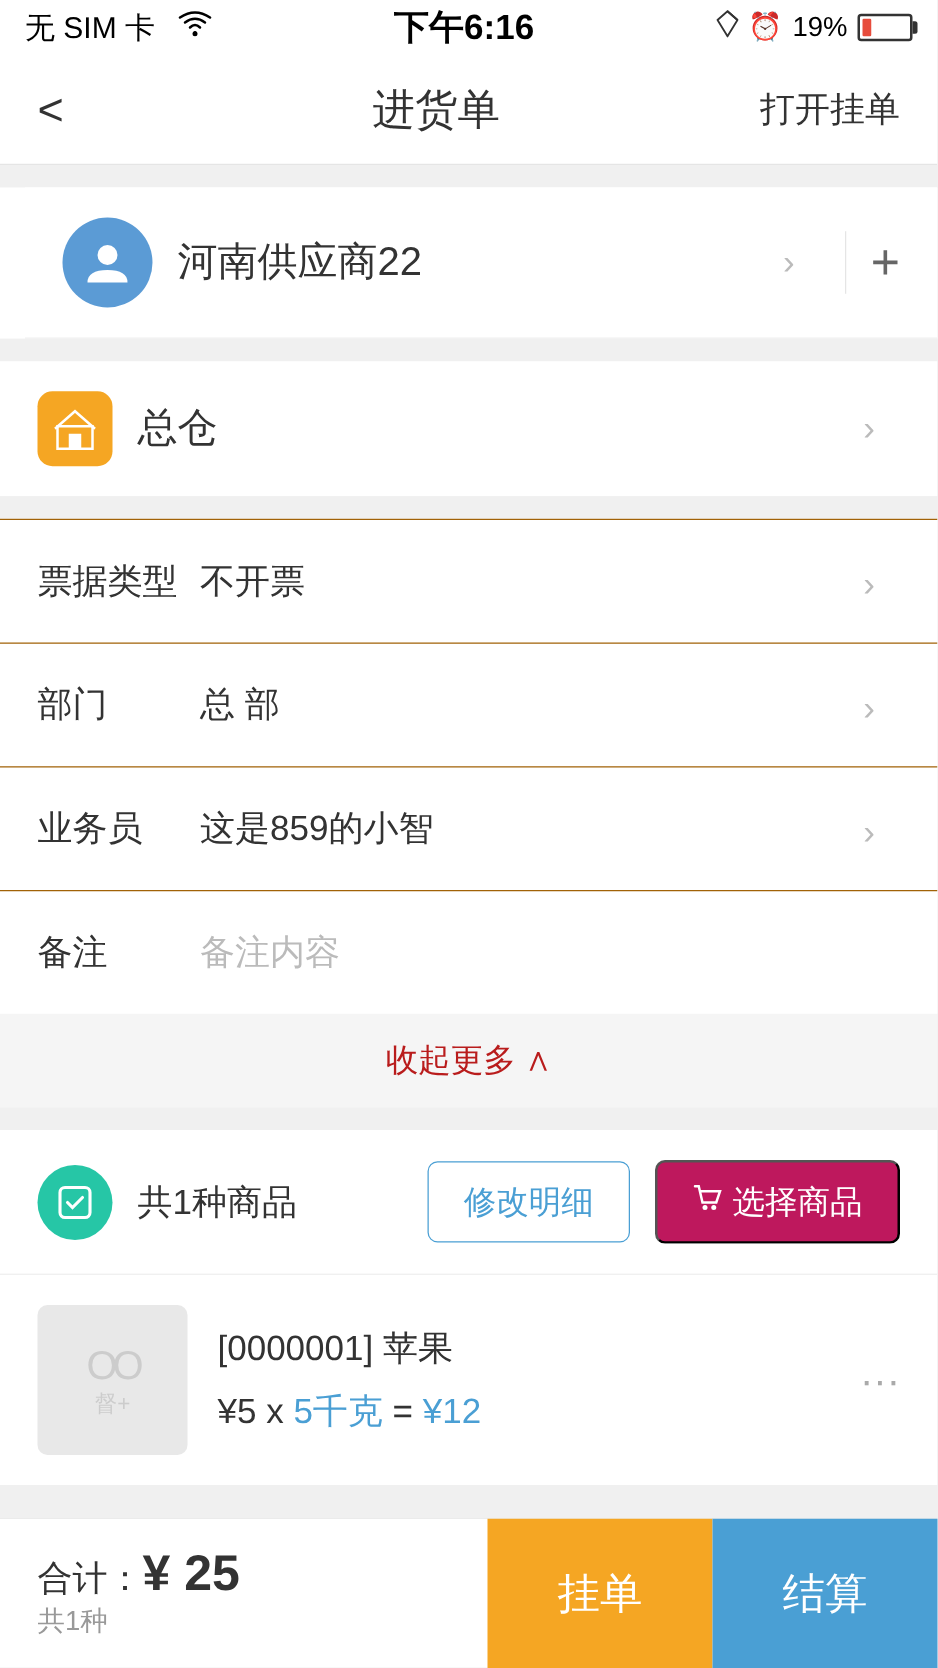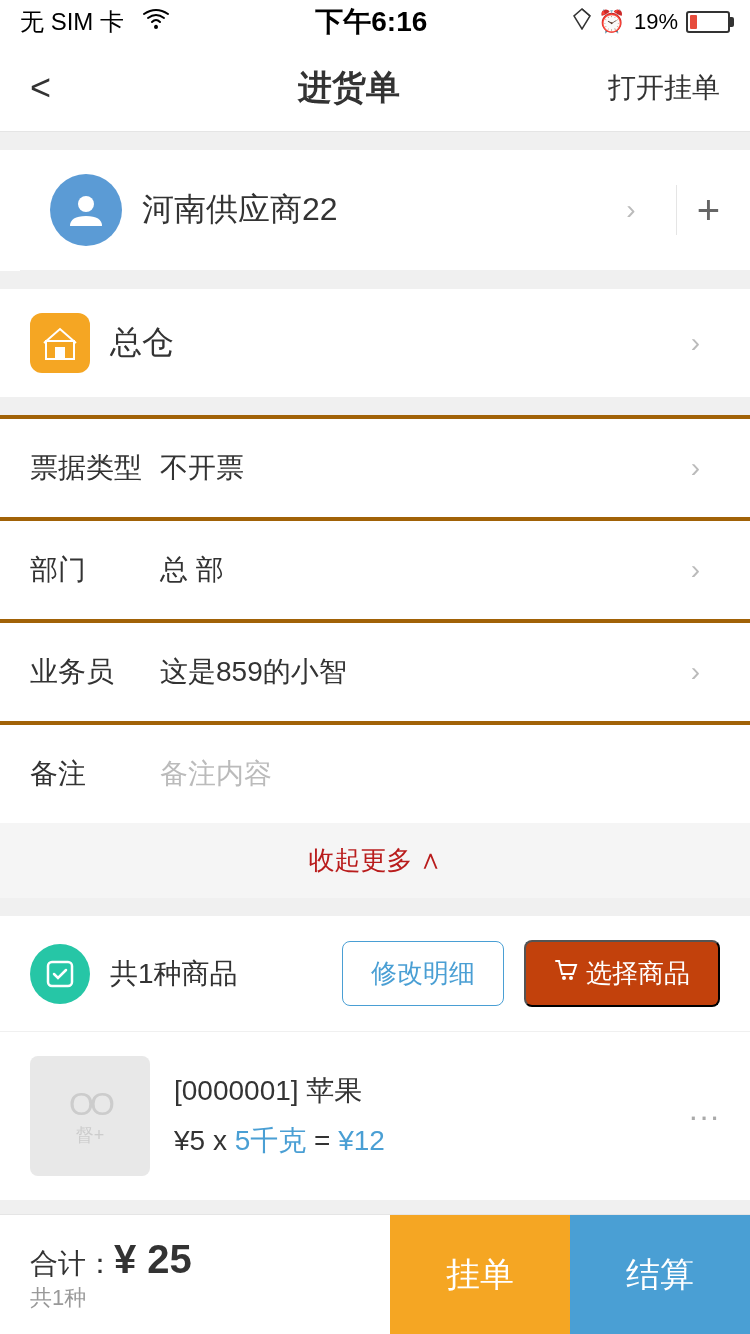--- a/index.html
+++ b/index.html
@@ -50,21 +50,21 @@
       border-bottom: 1px solid #e5e5e5;
     }
     .nav-back {
       font-size: 36px;
       color: #333;
       cursor: pointer;
       width: 60px;
     }
     .nav-title {
       font-size: 34px;
-      font-weight: 700;
+      font-weight: 400;
       color: #333;
     }
     .nav-action {
       font-size: 28px;
       color: #333;
       cursor: pointer;
     }
 
     
     .section-gap { height: 18px; background: #f0f0f0; }
@@ -121,23 +121,23 @@
       color: #fff; font-size: 32px; margin-right: 20px; flex-shrink: 0;
     }
     .warehouse-name {
       flex: 1; font-size: 32px; color: #333;
     }
 
     
     .form-row {
       background: #fff;
       display: flex;
-      align-items: center;
+      align-items: flex-end;
       padding: 30px 30px;
-      border-top: 4px solid #a16207;
+      border-top: 1px solid #a16207;
     }
     .form-label {
       font-size: 28px; color: #333; width: 130px; flex-shrink: 0;
     }
     .form-value {
       flex: 1; font-size: 28px; color: #333;
     }
     .form-placeholder {
       flex: 1; font-size: 28px; color: #bbb;
     }
@@ -170,21 +170,21 @@
       flex: 1; font-size: 28px; color: #333;
     }
     .btn-outline {
       border: 1px solid #4a9fd4; border-radius: 8px;
       padding: 14px 28px; font-size: 26px; color: #4a9fd4;
       background: #fff; cursor: pointer;
     }
     .btn-primary {
       border-radius: 8px;
       padding: 14px 28px; font-size: 26px; color: #fff;
-      background: #c2410c; cursor: pointer;
+      background: #be185d; cursor: pointer;
       display: flex; align-items: center; gap: 8px;
     }
 
     
     .product-item {
       background: #fff;
       display: flex;
       align-items: center;
       padding: 24px 30px;
       border-top: 1px solid #f0f0f0;

